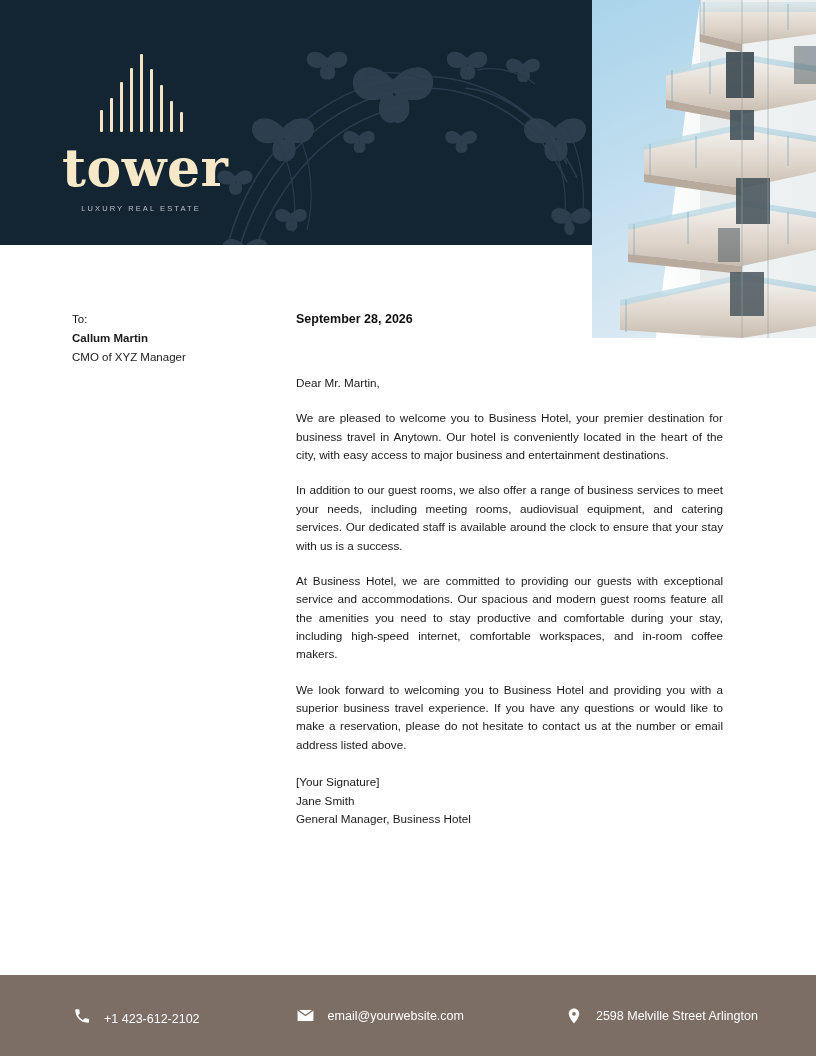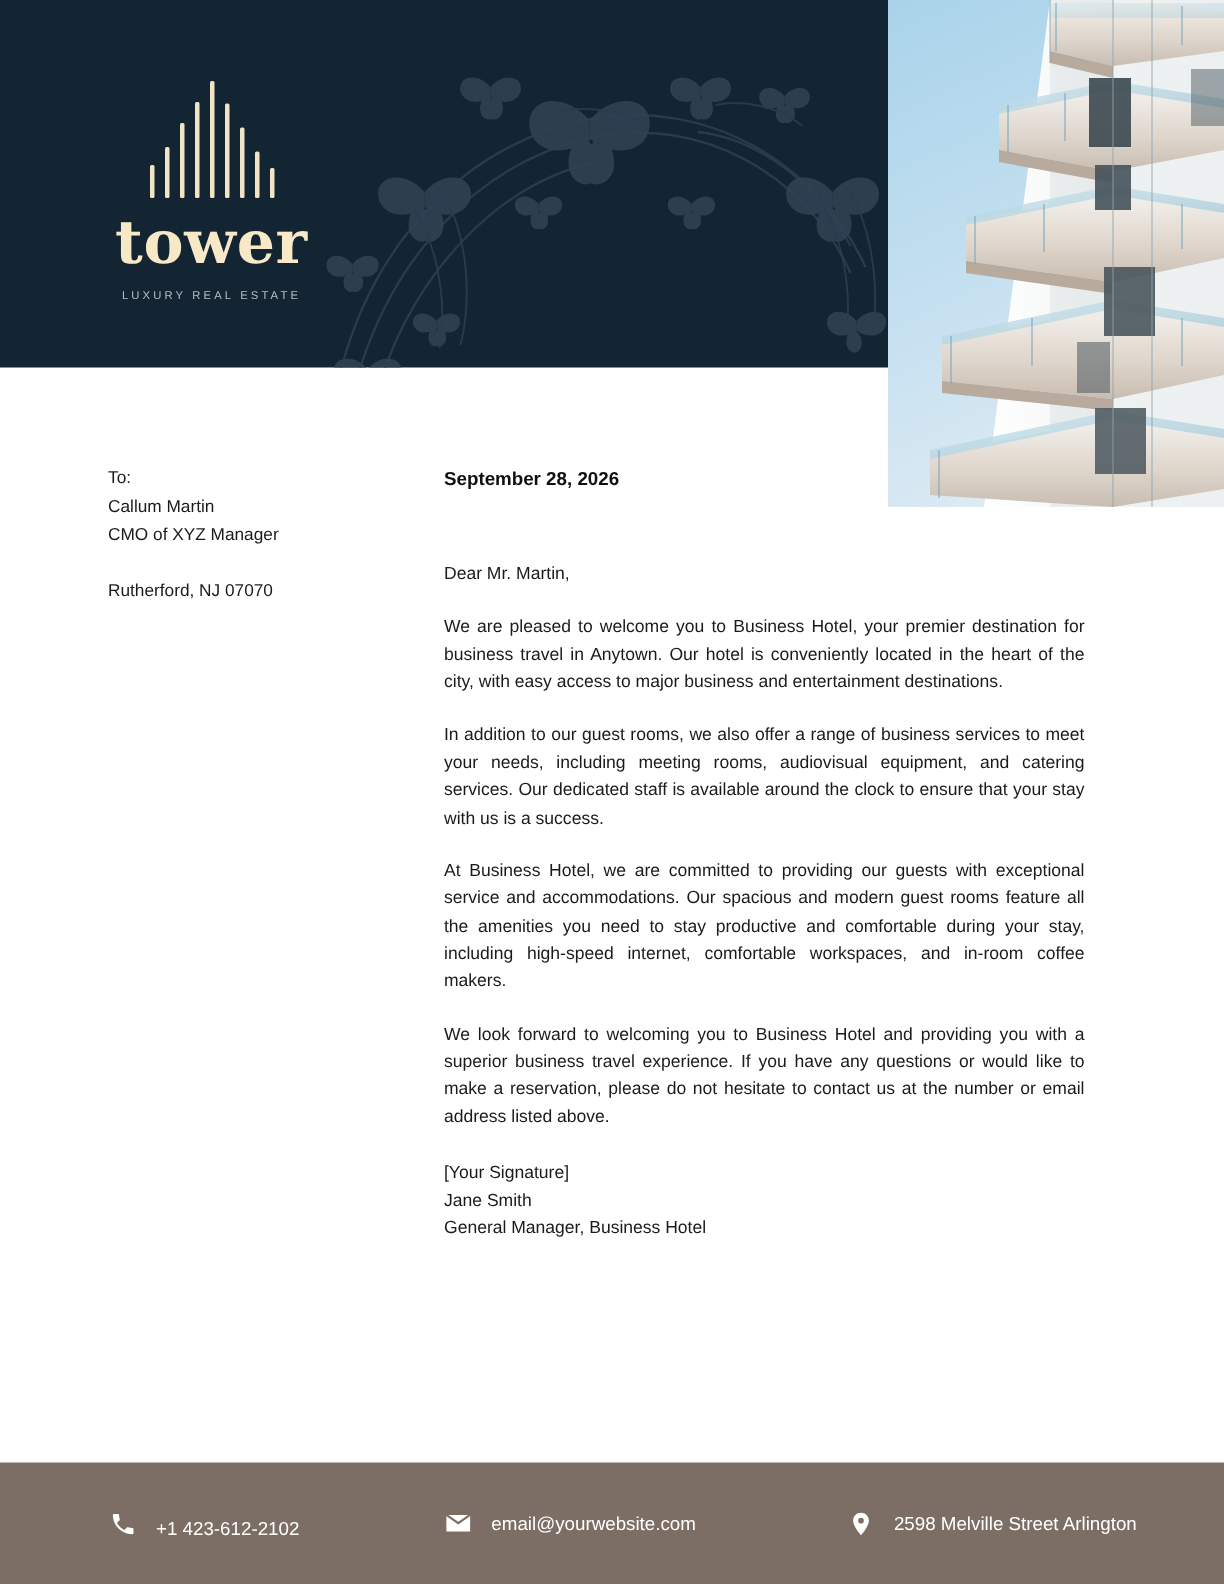--- a/index.html
+++ b/index.html
@@ -51,21 +51,21 @@
     margin-bottom: 10px;
   }
   .logo-bars i {
     display: block;
     width: 3px;
     background: #f2e4c4;
     border-radius: 1px;
   }
   .logo-word {
     font-family: "DejaVu Serif", "Liberation Serif", serif;
-    font-size: 40px;
+    font-size: 52px;
     font-weight: 700;
     color: #f7e9c8;
     letter-spacing: 0.5px;
     line-height: 1;
   }
   .logo-sub {
     margin-top: 10px;
     font-size: 7.5px;
     letter-spacing: 2.1px;
     color: #b9bfc6;
@@ -88,21 +88,21 @@
   .addr-block {
     position: absolute;
     left: 72px;
     top: 310px;
     width: 200px;
     font-size: 11.5px;
     color: #1a1a1a;
     line-height: 1.6;
   }
   .addr-block .to-label { margin-bottom: 1px; }
-  .addr-block .name { font-weight: 400; }
+  .addr-block .name { font-weight: 700; }
   .addr-block .street-block { margin-top: 19px; }
 
   .date-line {
     position: absolute;
     left: 296px;
     top: 312px;
     font-size: 12.5px;
     font-weight: 700;
     color: #101010;
   }
@@ -346,21 +346,20 @@
       <path d="M176 0 L176 338"></path>
     </g>
   </svg>
 </div>
 
 <div class="addr-block">
   <div class="to-label">To:</div>
   <div class="name">Callum Martin</div>
   <div>CMO of XYZ Manager</div>
   <div class="street-block">
-    <div>Rutherford, NJ 07070</div>
   </div>
 </div>
 
 <div class="date-line">September 28, 2026</div>
 
 <div class="letter-body">
   <p class="plain">Dear Mr. Martin,</p>
   <p>We are pleased to welcome you to Business Hotel, your premier destination for business travel in Anytown. Our hotel is conveniently located in the heart of the city, with easy access to major business and entertainment destinations.</p>
   <p>In addition to our guest rooms, we also offer a range of business services to meet your needs, including meeting rooms, audiovisual equipment, and catering services. Our dedicated staff is available around the clock to ensure that your stay with us is a success.</p>
   <p>At Business Hotel, we are committed to providing our guests with exceptional service and accommodations. Our spacious and modern guest rooms feature all the amenities you need to stay productive and comfortable during your stay, including high-speed internet, comfortable workspaces, and in-room coffee makers.</p>

